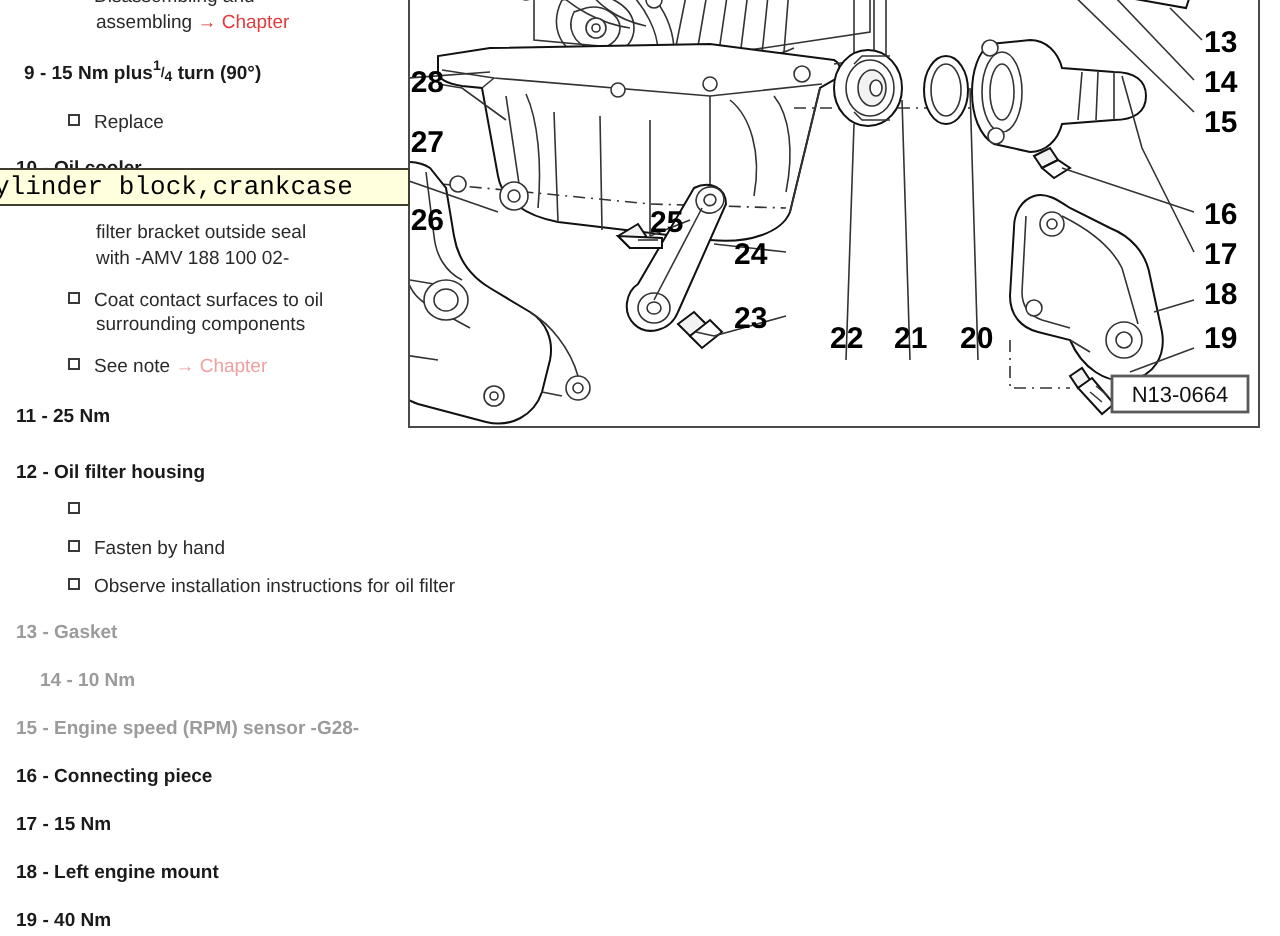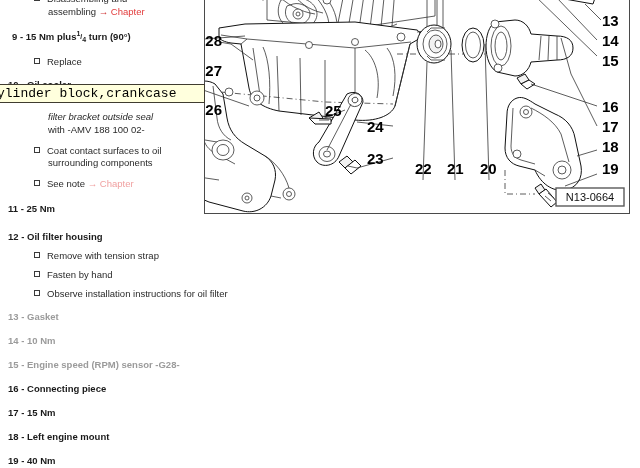--- a/index.html
+++ b/index.html
@@ -161,21 +161,21 @@
   </div>
 
   <div class="abs item-heading" style="left:8px; top:79px;">
     <span>10</span>
     <span>-</span>
     <span>Oil cooler</span>
   </div>
   <div class="abs bullet-line" style="left:34px; top:99px;margin-top:46px;">
     <span class="sq"></span><span>Coat contact surfaces to oil</span>
   </div>
-  <div class="abs bullet-line" style="left:48px; top:111px;font-style:italic;">
+  <div class="abs bullet-line" style="left:48px; top:111px;">
     <span>filter bracket outside seal</span>
   </div>
   <div class="abs bullet-line" style="left:48px; top:124px;">
     <span>with -AMV 188 100 02-</span>
   </div>
   <div class="abs bullet-line" style="left:34px; top:145px;">
     <span class="sq"></span>
   </div>
   <div class="abs bullet-line" style="left:48px; top:157px;">
     <span>surrounding components</span>
@@ -191,35 +191,35 @@
     <span>-</span>
     <span>25 Nm</span>
   </div>
 
   <div class="abs item-heading" style="left:8px; top:231px;">
     <span>12</span>
     <span>-</span>
     <span>Oil filter housing</span>
   </div>
   <div class="abs bullet-line" style="left:34px; top:250px;">
-    <span class="sq"></span><span>Remove with tension strap</span>
+    <span class="sq"></span>
   </div>
   <div class="abs bullet-line" style="left:34px; top:269px;">
     <span class="sq"></span><span>Fasten by hand</span>
   </div>
   <div class="abs bullet-line" style="left:34px; top:288px;">
     <span class="sq"></span><span>Observe installation instructions for oil filter</span>
   </div>
 
   <div class="abs item-heading faded" style="left:8px; top:311px;">
     <span>13</span>
     <span>-</span>
     <span>Gasket</span>
   </div>
-  <div class="abs item-heading faded" style="left:8px; top:335px;text-align:right;">
+  <div class="abs item-heading faded" style="left:20px; top:335px;text-align:right;">
     <span>14</span>
     <span>-</span>
     <span>10 Nm</span>
   </div>
   <div class="abs item-heading faded" style="left:8px; top:359px;">
     <span>15</span>
     <span>-</span>
     <span>Engine speed (RPM) sensor -G28-</span>
   </div>
   <div class="abs item-heading" style="left:8px; top:383px;">

